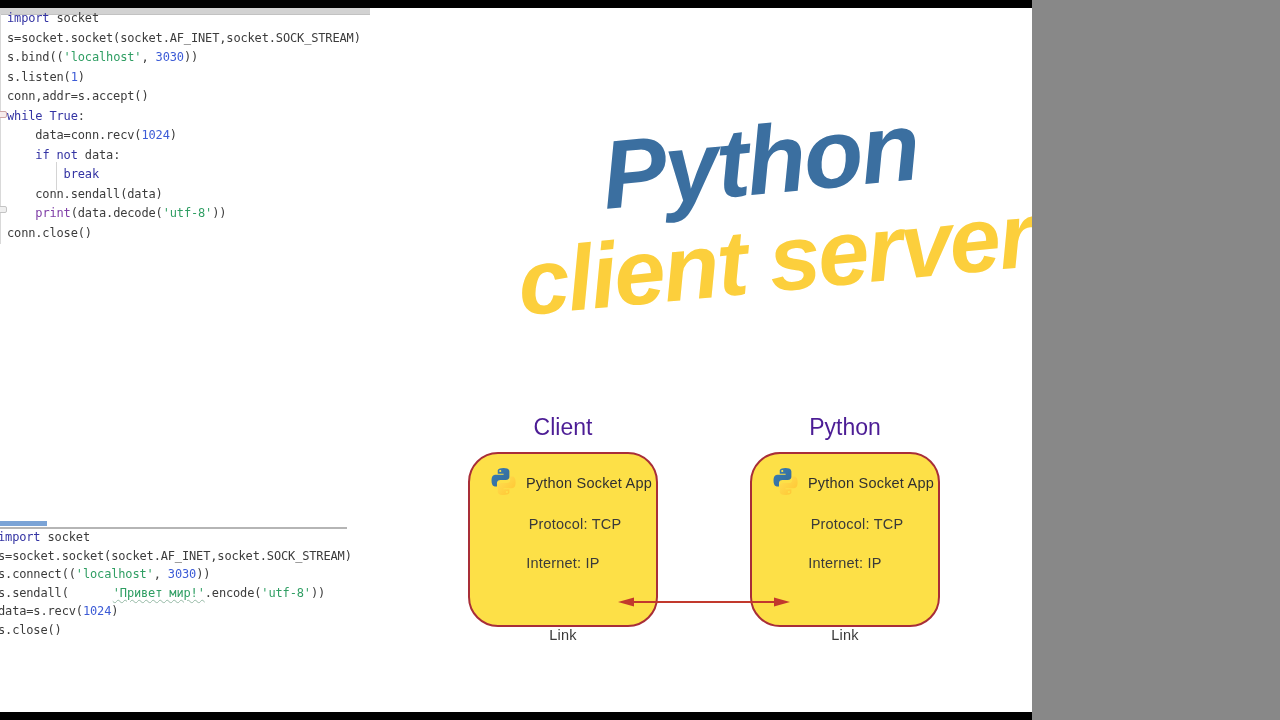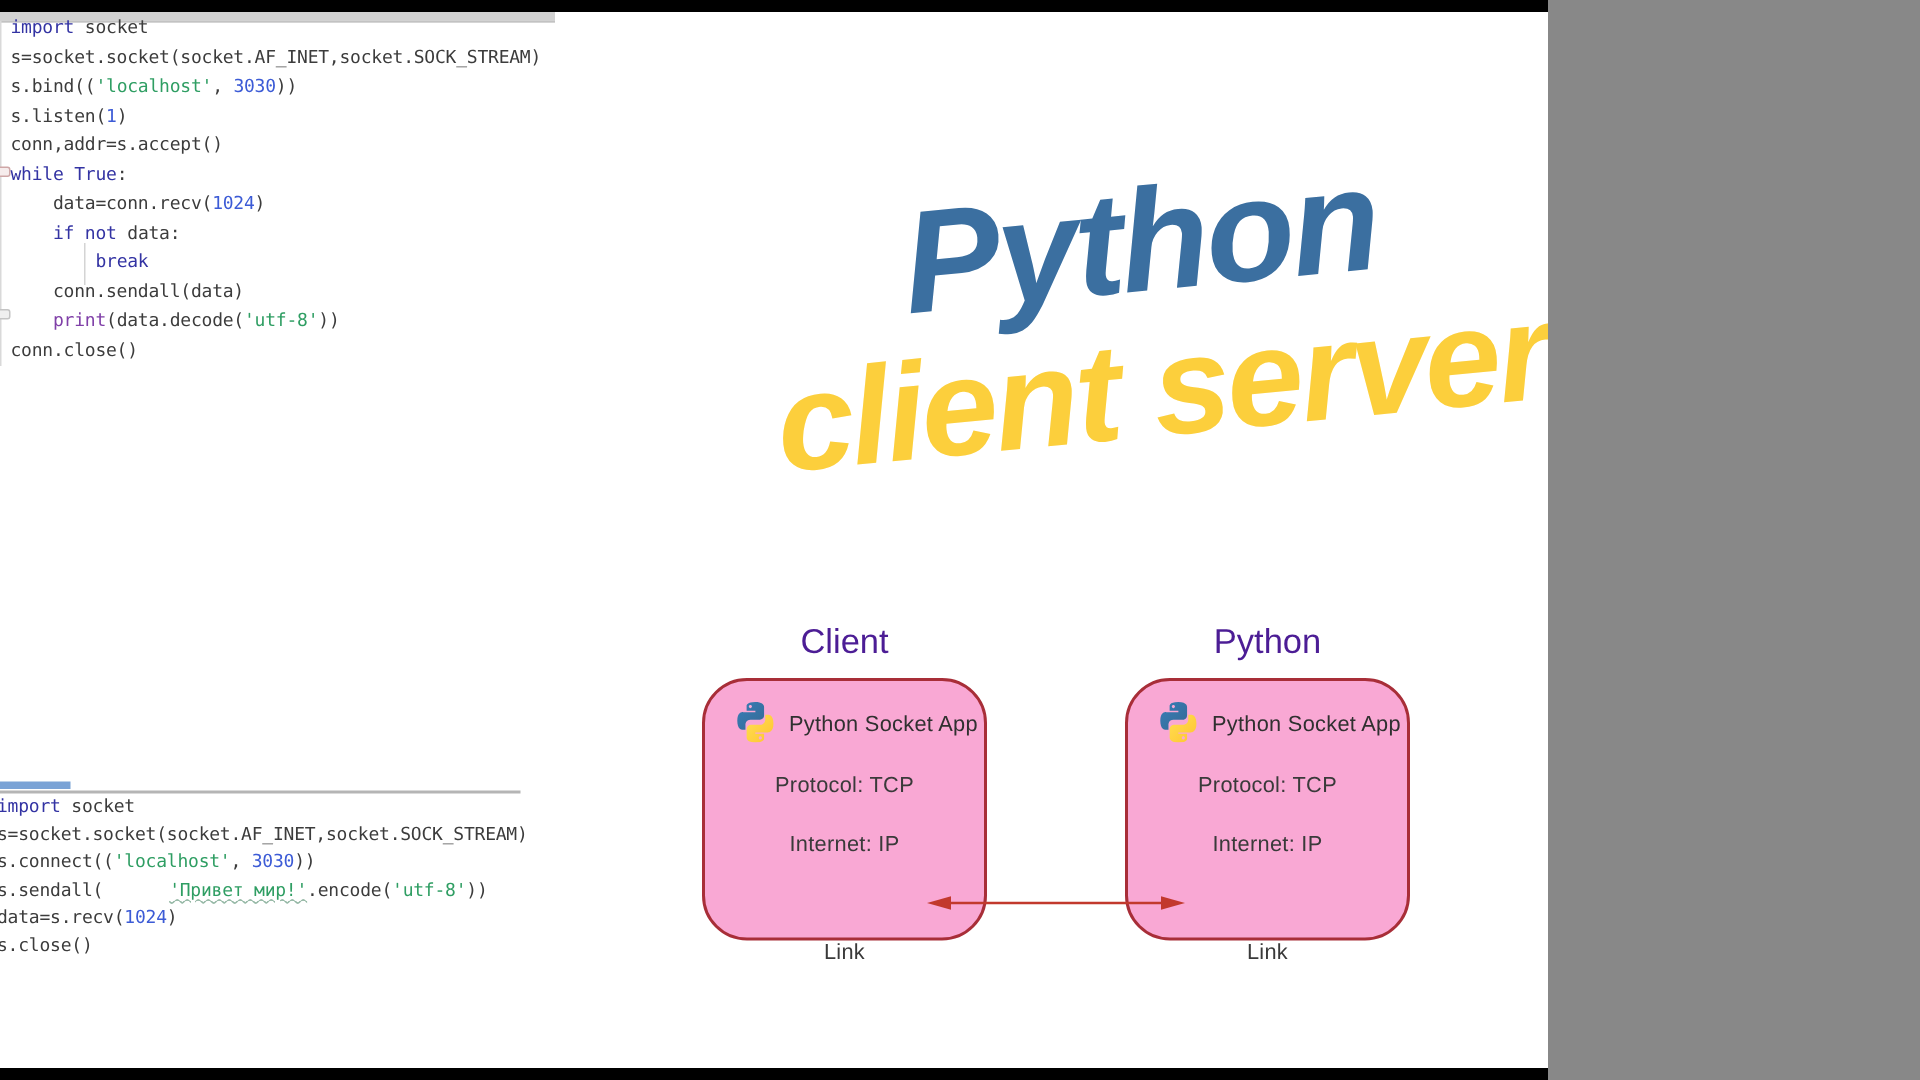--- a/index.html
+++ b/index.html
@@ -54,32 +54,32 @@
 
   
   .node-heading{
     position:absolute;top:414px;width:190px;text-align:center;
     font-size:23px;color:#4c1d95;
   }
   .node-heading.client{left:468px;}
   .node-heading.server{left:750px;}
   .node-box{
     position:absolute;top:452px;width:190px;height:175px;box-sizing:border-box;
-    border:2px solid var(--boxborder);border-radius:30px;background:#f9a8d4;
+    border:2px solid var(--boxborder);border-radius:30px;background:#fde047;
   }
   .node-box.client{left:468px;}
   .node-box.server{left:750px;}
   .node-app-row{position:absolute;left:0;top:14px;width:100%;height:30px;}
   .node-app-row svg{position:absolute;left:20px;top:0px;}
   .node-app-label{
     position:absolute;left:56px;top:7px;font-size:14.5px;color:#303030;
     letter-spacing:0.2px;
   }
   .node-row{position:absolute;width:100%;text-align:center;font-size:14.5px;color:#3a3a3a;letter-spacing:0.2px;}
-  .node-row.r0{top:62px;}
+  .node-row.r0{top:62px;padding-left:12px;}
   .node-row.r1{top:101px;}
   .node-row.r2{top:140px;margin-top:33px;}
 
   .link-arrow{position:absolute;left:616px;top:593px;}
 
   
   .big-logo{position:absolute;left:1062px;top:499px;}
 </style>
 </head>
 <body>

